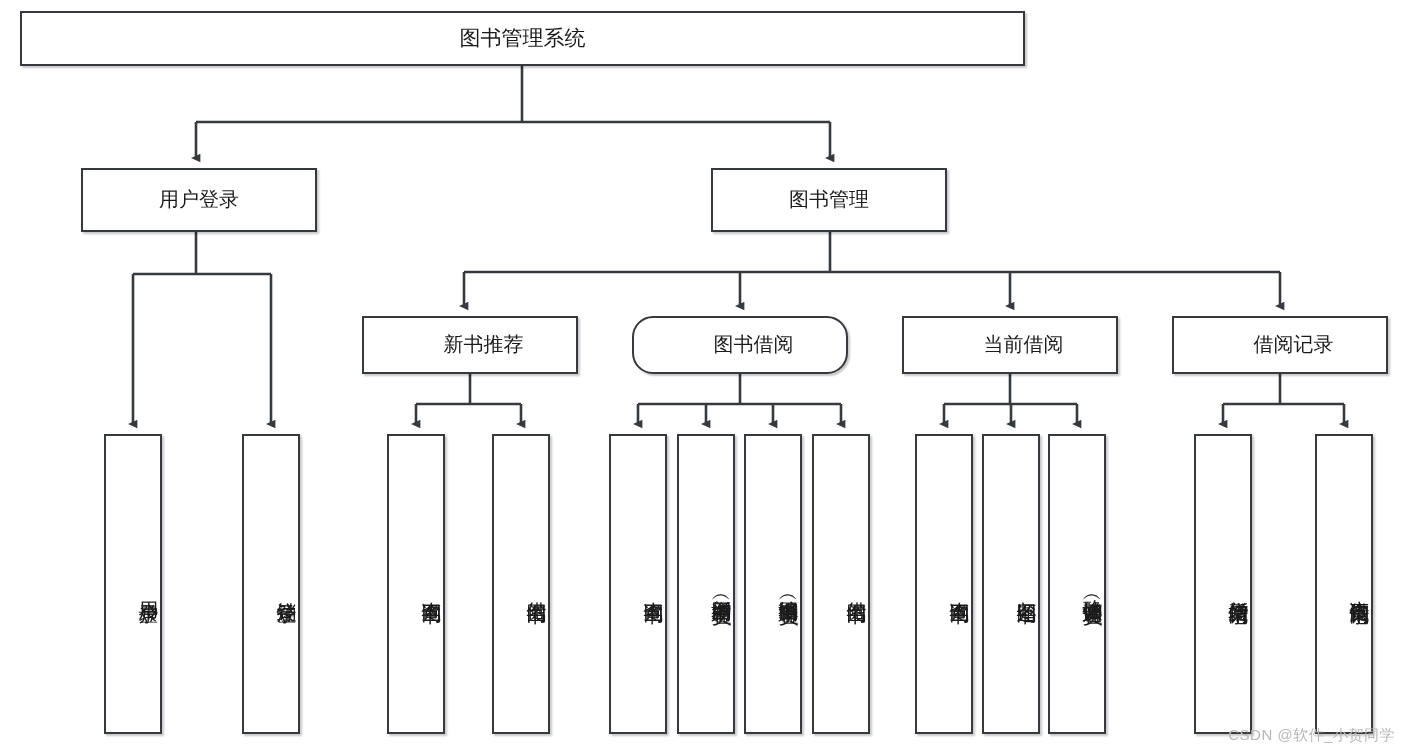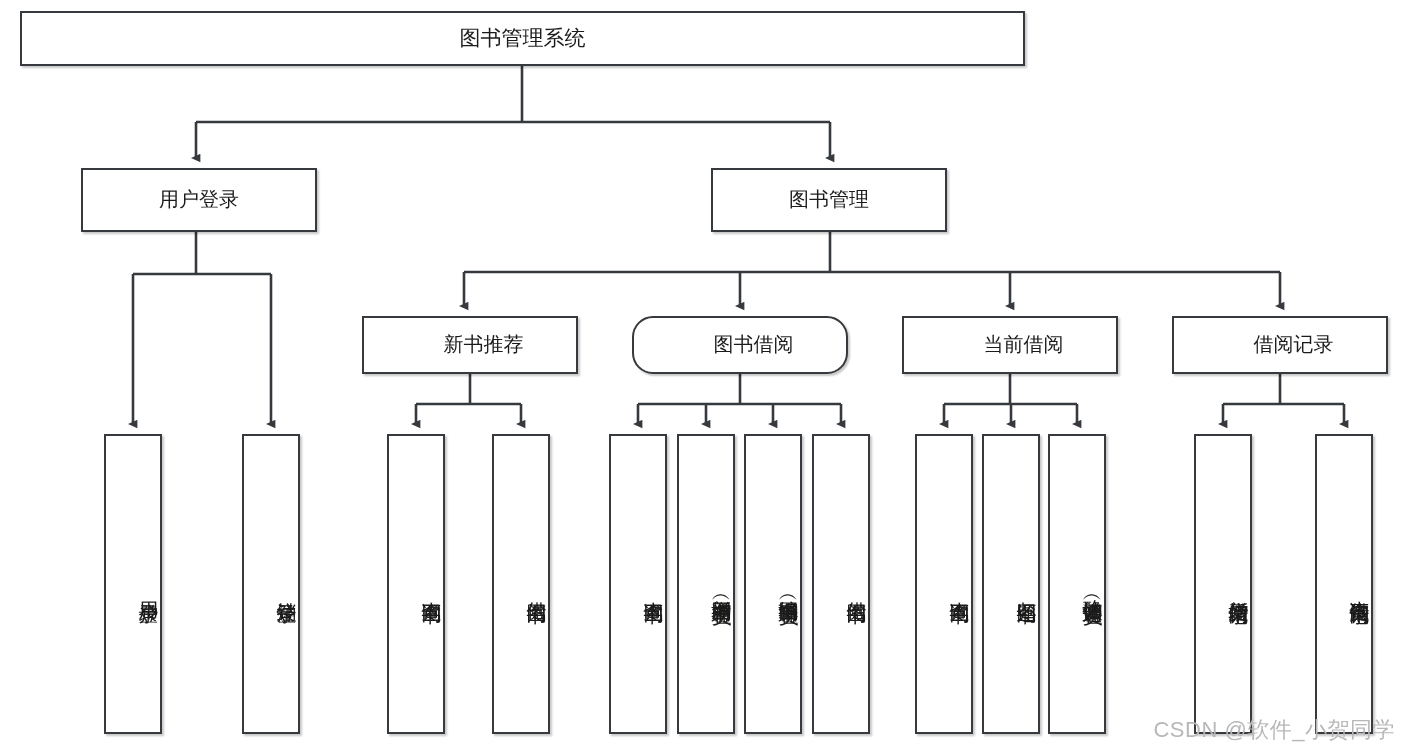--- a/index.html
+++ b/index.html
@@ -54,21 +54,21 @@
     left: 0;
     top: 0;
     width: 1405px;
     height: 747px;
     pointer-events: none;
   }
   .watermark {
     position: absolute;
     right: 10px;
     bottom: 2px;
-    font-size: 22px;
+    font-size: 15px;
     color: #b8b8b8;
     letter-spacing: 0.5px;
     white-space: nowrap;
   }
 </style>
 </head>
 <body>
 
 <div id="canvas">
 

